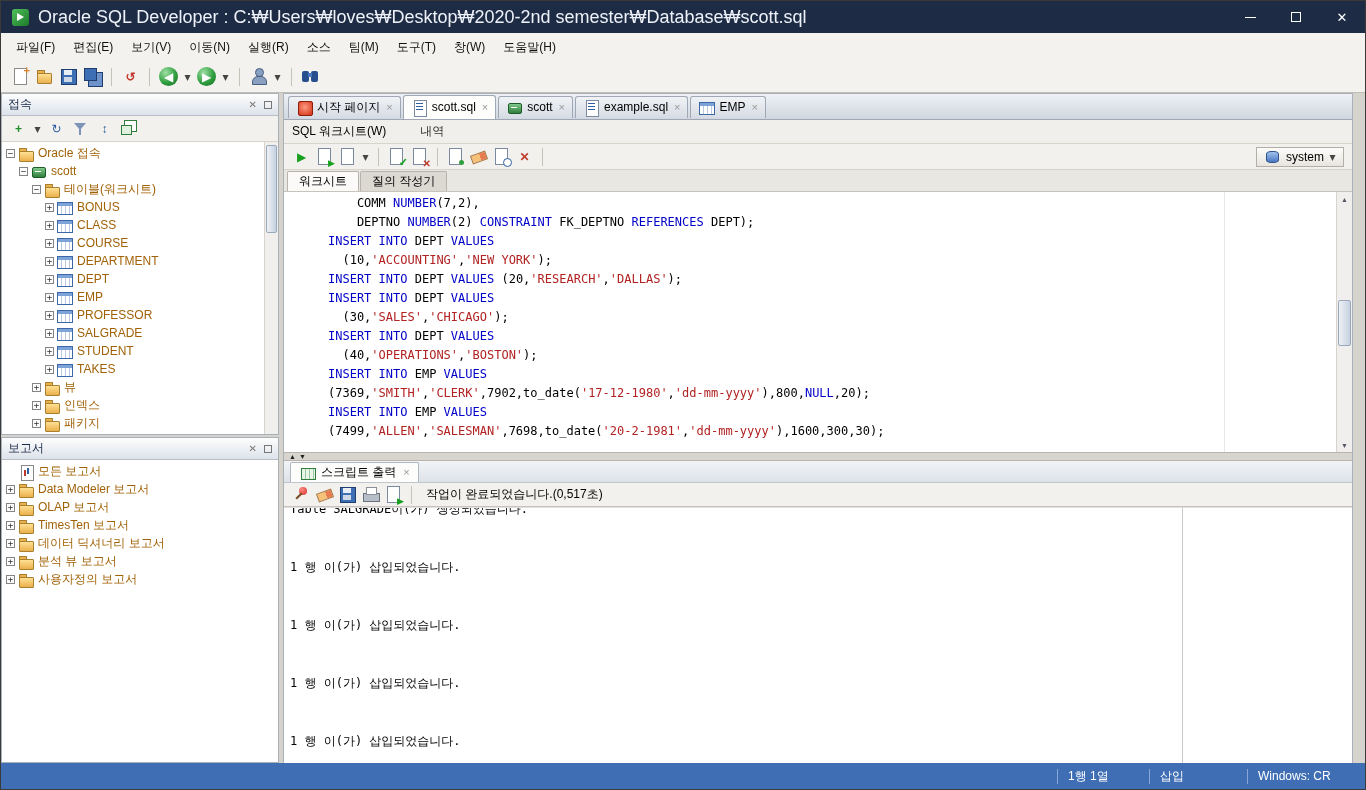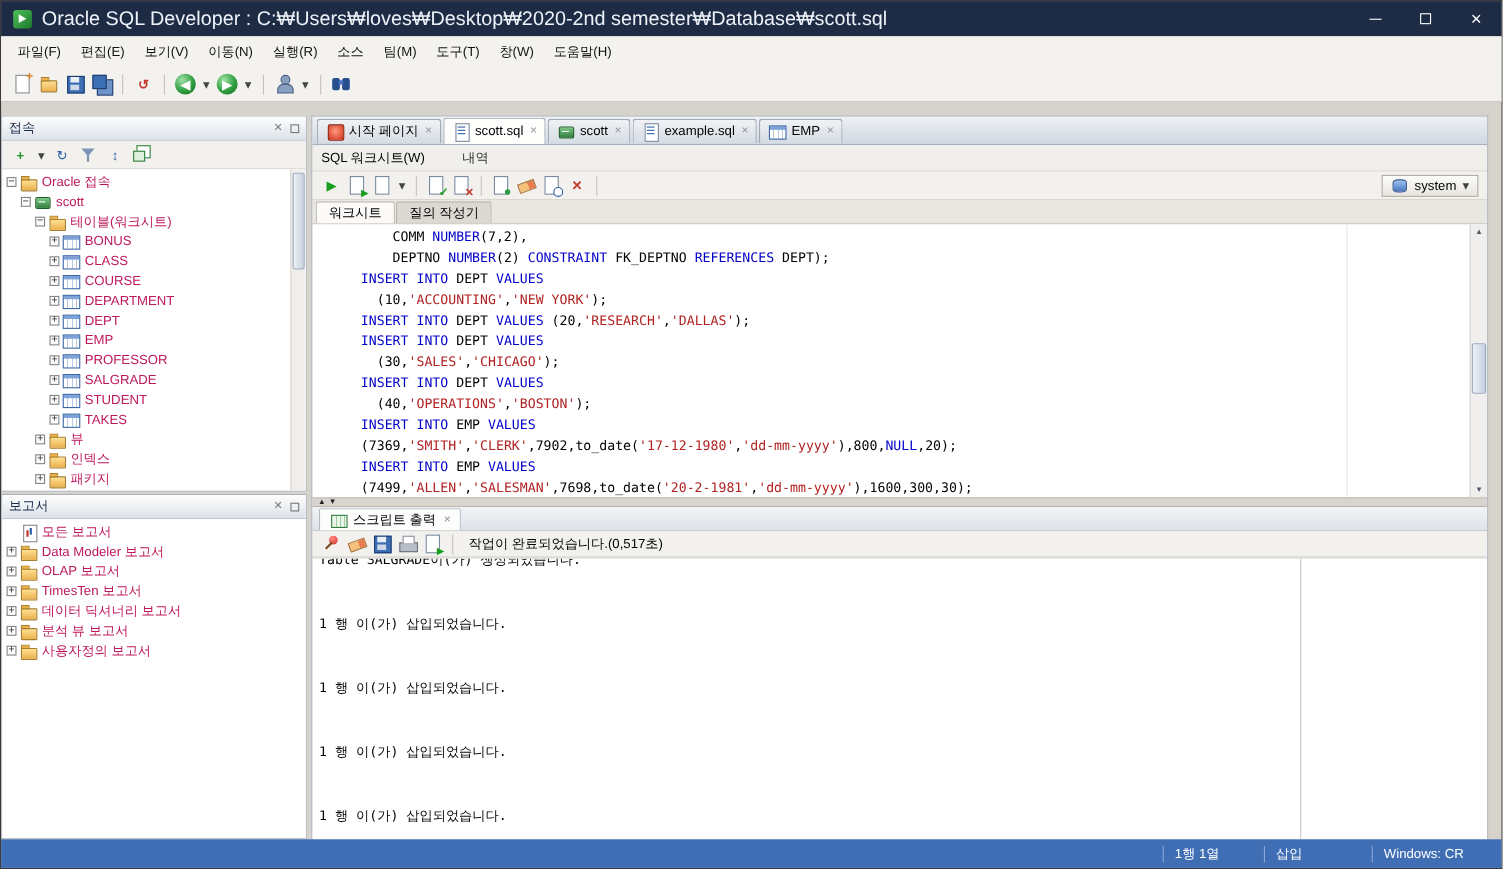--- a/index.html
+++ b/index.html
@@ -64,40 +64,40 @@
   .ic-clone::after{content:"";position:absolute;left:2px;top:6px;width:9px;height:8px;background:#dff0df;border:1px solid #2f7e3c;box-shadow:4px -4px 0 #fff,4px -4px 0 1px #2f7e3c}
   .ic-eraser::before{content:"";position:absolute;top:6px;left:2px;width:14px;height:7px;background:linear-gradient(90deg,#f6c27a 0 60%,#e87b4f 60%);border:1px solid #a8743c;transform:rotate(-20deg)}
   .ic-pin::before{content:"";position:absolute;top:2px;left:7px;width:8px;height:8px;border-radius:50%;background:radial-gradient(circle at 35% 30%,#ff8a80,#d32f2f)}
   .ic-pin::after{content:"";position:absolute;top:10px;left:3px;width:8px;height:2px;background:#7a4a20;transform:rotate(135deg)}
   .ic-print::before{content:"";position:absolute;top:8px;left:2px;width:15px;height:7px;background:#b8bec8;border:1px solid #6a7280}
   .ic-print::after{content:"";position:absolute;top:2px;left:5px;width:9px;height:6px;background:#fff;border:1px solid #8a8f98}
   .ic-grid::after{content:"";position:absolute;left:2px;top:4px;width:13px;height:10px;border:1px solid #2f7e3c;background:repeating-linear-gradient(90deg,#eaf5ea 0 3px,#9cc9a0 3px 4px)}
   .ic-db::after{content:"";position:absolute;left:3px;top:4px;width:11px;height:10px;background:linear-gradient(#9fc3ef,#4a76c0);border:1px solid #2e5488;border-radius:5px/3px}
 
   
-  .content{flex:1;display:flex;padding-top:12px;overflow:hidden}
+  .content{flex:1;display:flex;overflow:hidden}
   .sidebar{flex:0 0 278px;display:flex;flex-direction:column;overflow:hidden}
   .v-divider{flex:0 0 4px}
   .main{flex:1;display:flex;flex-direction:column;overflow:hidden;border:1px solid #a8b0ba;border-bottom:none;background:#f2f1ee}
   .right-gutter{flex:0 0 12px}
 
   
   .panel{display:flex;flex-direction:column;background:#fff;border:1px solid #a8b0ba;overflow:hidden}
   .conn-panel{flex:0 0 342px}
   .reports-panel{flex:1;margin-top:2px}
   .panel-header{flex:0 0 22px;background:linear-gradient(#fdfdfd,#dde3ea);border-bottom:1px solid #b8bfc8;display:flex;align-items:center;padding:0 6px;color:#1a2a4a}
   .panel-title{flex:1;white-space:nowrap}
   .panel-btn{color:#777;font-size:10px;margin-left:7px;line-height:1}
   .pb-box{width:8px;height:8px;border:1px solid #777}
   .panel-toolbar{flex:0 0 26px;display:flex;align-items:center;gap:5px;padding:0 7px;background:#f2f1ee;border-bottom:1px solid #d8d4cc}
   .tree-wrap{flex:1;position:relative;overflow:hidden;background:#fff}
   .tree{position:absolute;inset:0 14px 0 0;padding-top:2px;overflow:hidden}
   .tree-row{display:flex;align-items:center;height:18px;white-space:nowrap}
   .tree-row .icx{width:17px;height:16px;margin:0 4px 0 2px}
-  .tree-label{color:#be185d}
+  .tree-label{color:#a16207}
   .expander{width:9px;height:9px;flex:0 0 9px;border:1px solid #848484;background:#fcfcfc;color:#333;font-size:9px;line-height:7px;text-align:center;font-family:"DejaVu Sans Mono",monospace}
   .expander.none{visibility:hidden}
 
   
   .vscroll{position:absolute;top:0;bottom:0;right:0;width:14px;background:#f0efed;border-left:1px solid #d8d4cc}
   .vscroll .thumb{position:absolute;left:1px;right:1px;background:linear-gradient(90deg,#eef1f6,#c6d1e0);border:1px solid #9aa8bc;border-radius:2px}
   .ed-scroll{width:16px}
   .ed-scroll .arr{height:14px;display:flex;align-items:center;justify-content:center;font-size:7px;color:#556}
   .ed-scroll .arr-b{position:absolute;bottom:0;left:0;right:0}
 

